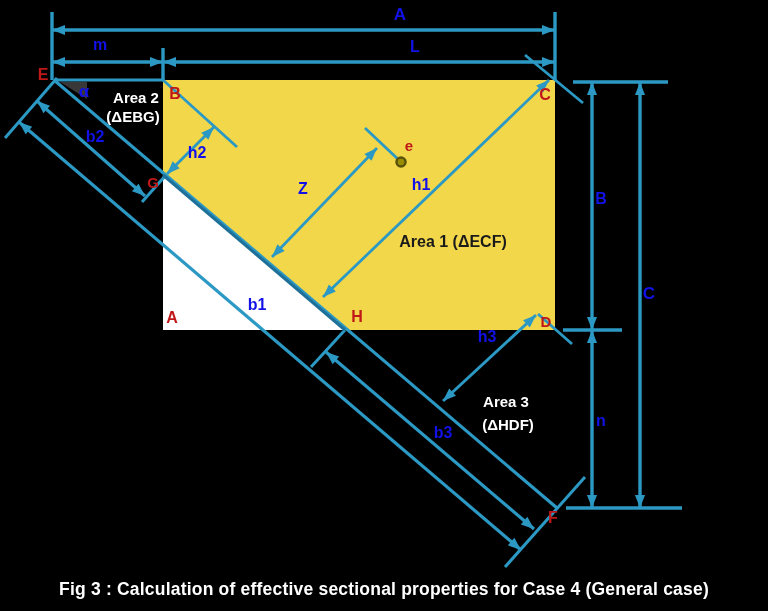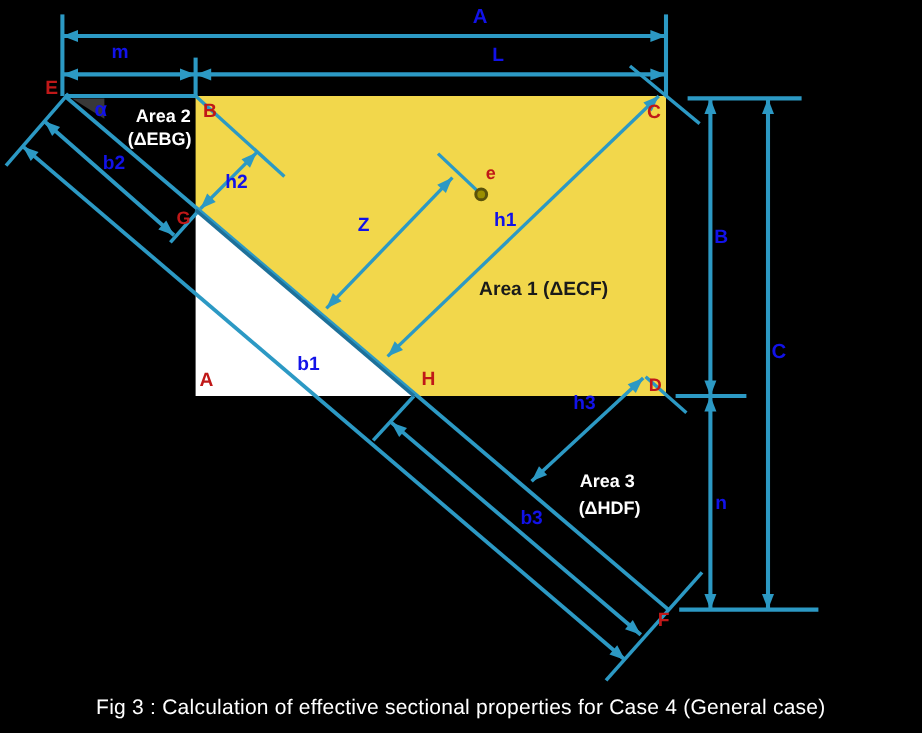--- a/index.html
+++ b/index.html
@@ -1,20 +1,20 @@
 <!DOCTYPE html>
 <html><head>
 <meta charset="utf-8">
 <style>
   html,body{margin:0;padding:0;background:#000;}
   #stage{position:relative;width:768px;height:611px;background:#000;overflow:hidden;
          font-family:"Liberation Sans", sans-serif;}
   #fig-svg{position:absolute;left:0;top:0;}
   #caption{position:absolute;left:0;top:579px;width:768px;text-align:center;
-           color:#fff;font-weight:normal;font-size:17.5px;letter-spacing:0.2px;}
+           color:#fff;font-weight:bold;font-size:17.5px;letter-spacing:0.2px;}
   svg text{font-family:"Liberation Sans", sans-serif;font-weight:bold;}
 </style>
 </head>
 <body>
 
 <div id="stage">
   <svg id="fig-svg" width="768" height="611" viewBox="0 0 768 611">
       <rect x="0" y="0" width="768" height="611" fill="#000000"></rect>
       <polygon points="163,80 555,80 555,330 345,330 163,175" fill="#F2D74B"></polygon>
       <polygon points="163,175 345,330 163,330" fill="#FFFFFF"></polygon>

